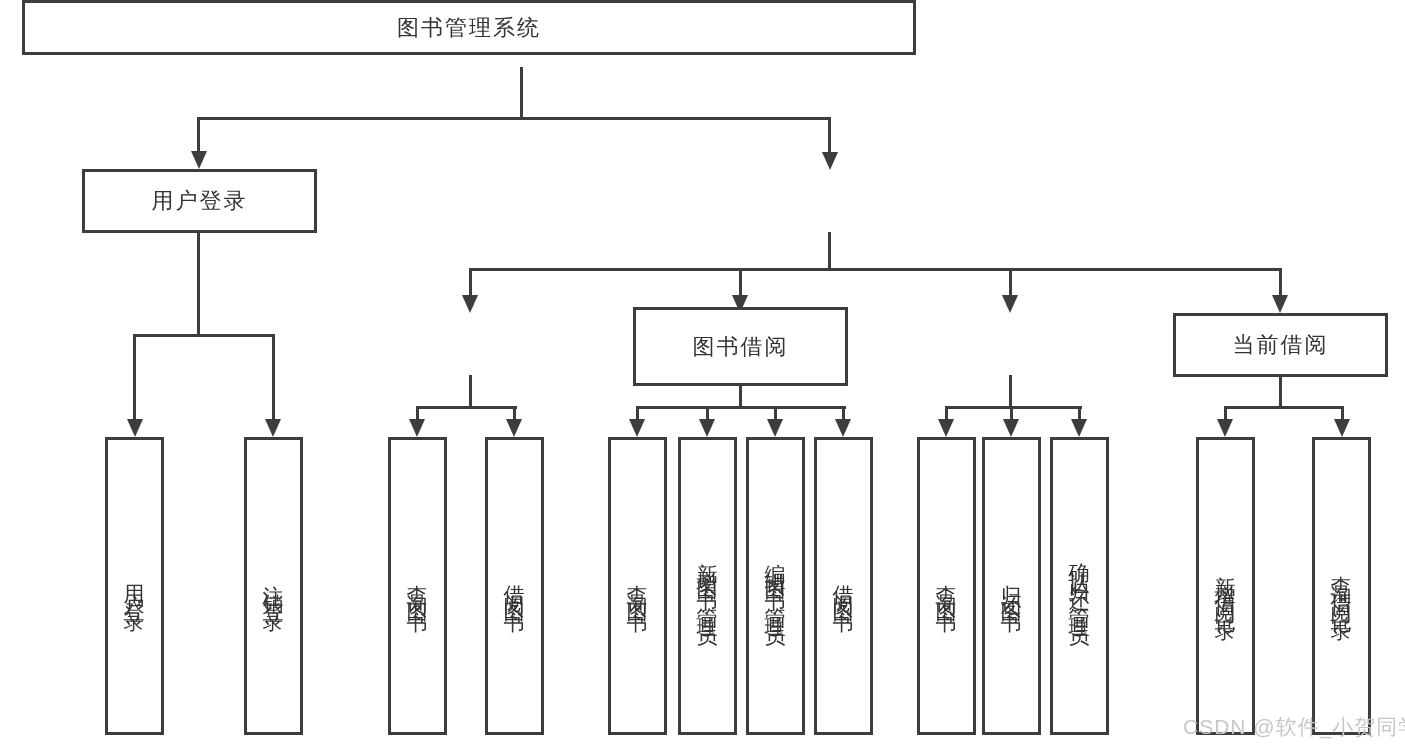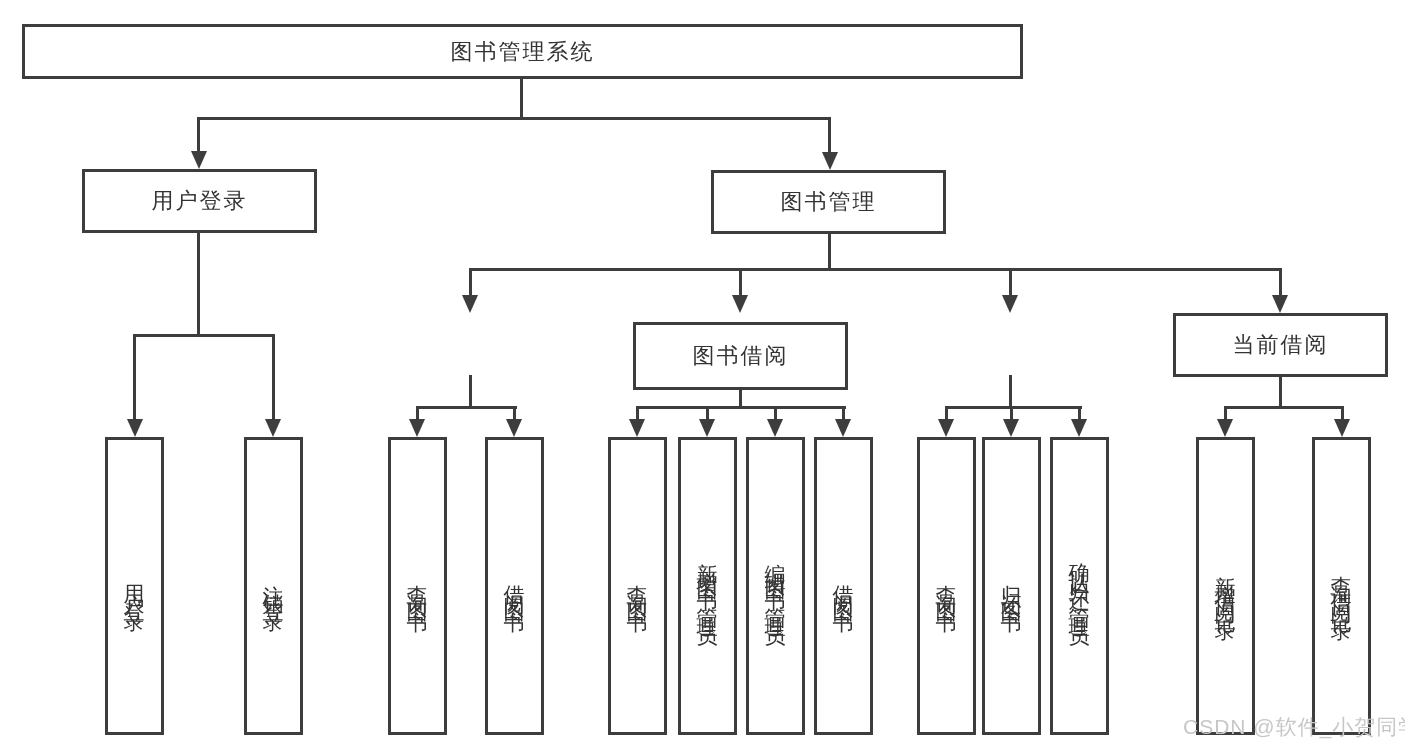--- a/index.html
+++ b/index.html
@@ -82,51 +82,50 @@
     letter-spacing: 1px;
     z-index: 5;
     white-space: nowrap;
   }
 </style>
 </head>
 <body>
 
 <div class="canvas">
 
-  <div class="node" style="left:22px; top:24px; width:1001px; height:55px;">图书管理系统</div>
+  <div class="node" style="left:22px; top:0; width:894px; height:55px;">图书管理系统</div>
 
   <div class="v-line" style="left:520px; top:67px; height:52px;"></div>
   <div class="h-line" style="left:197px; top:117px; width:634px;"></div>
   <div class="v-line" style="left:197px; top:117px; height:35px;"></div>
   <div class="arrow" style="left:191px; top:151px;"></div>
   <div class="v-line" style="left:828px; top:117px; height:36px;"></div>
   <div class="arrow" style="left:822px; top:152px;"></div>
 
   <div class="node" style="left:82px; top:169px; width:235px; height:64px;">用户登录</div>
-  <div class="node" style="left:711px; top:170px; width:235px; height:64px;">图书管理</div>
 
   <div class="v-line" style="left:197px; top:231px; height:105px;"></div>
   <div class="h-line" style="left:133px; top:334px; width:142px;"></div>
   <div class="v-line" style="left:133px; top:334px; height:87px;"></div>
   <div class="arrow" style="left:127px; top:419px;"></div>
   <div class="v-line" style="left:272px; top:334px; height:87px;"></div>
   <div class="arrow" style="left:265px; top:419px;"></div>
 
   <div class="v-line" style="left:828px; top:232px; height:39px;"></div>
   <div class="h-line" style="left:469px; top:268px; width:813px;"></div>
   <div class="v-line" style="left:469px; top:268px; height:30px;"></div>
   <div class="arrow" style="left:462px; top:295px;"></div>
   <div class="v-line" style="left:739px; top:268px; height:30px;"></div>
   <div class="arrow" style="left:732px; top:295px;"></div>
   <div class="v-line" style="left:1009px; top:268px; height:30px;"></div>
   <div class="arrow" style="left:1002px; top:295px;"></div>
   <div class="v-line" style="left:1279px; top:268px; height:30px;"></div>
   <div class="arrow" style="left:1272px; top:295px;"></div>
 
-  <div class="node" style="left:633px; top:322px; width:215px; height:68px;">图书借阅</div>
+  <div class="node" style="left:633px; top:307px; width:215px; height:79px;">图书借阅</div>
   <div class="node" style="left:1173px; top:313px; width:215px; height:64px;">当前借阅</div>
 
   <div class="v-line" style="left:469px; top:375px; height:34px;"></div>
   <div class="h-line" style="left:416px; top:406px; width:101px;"></div>
   <div class="v-line" style="left:416px; top:406px; height:16px;"></div>
   <div class="arrow" style="left:409px; top:419px;"></div>
   <div class="v-line" style="left:513px; top:406px; height:16px;"></div>
   <div class="arrow" style="left:506px; top:419px;"></div>
 
   <div class="v-line" style="left:739px; top:375px; height:34px;"></div>

